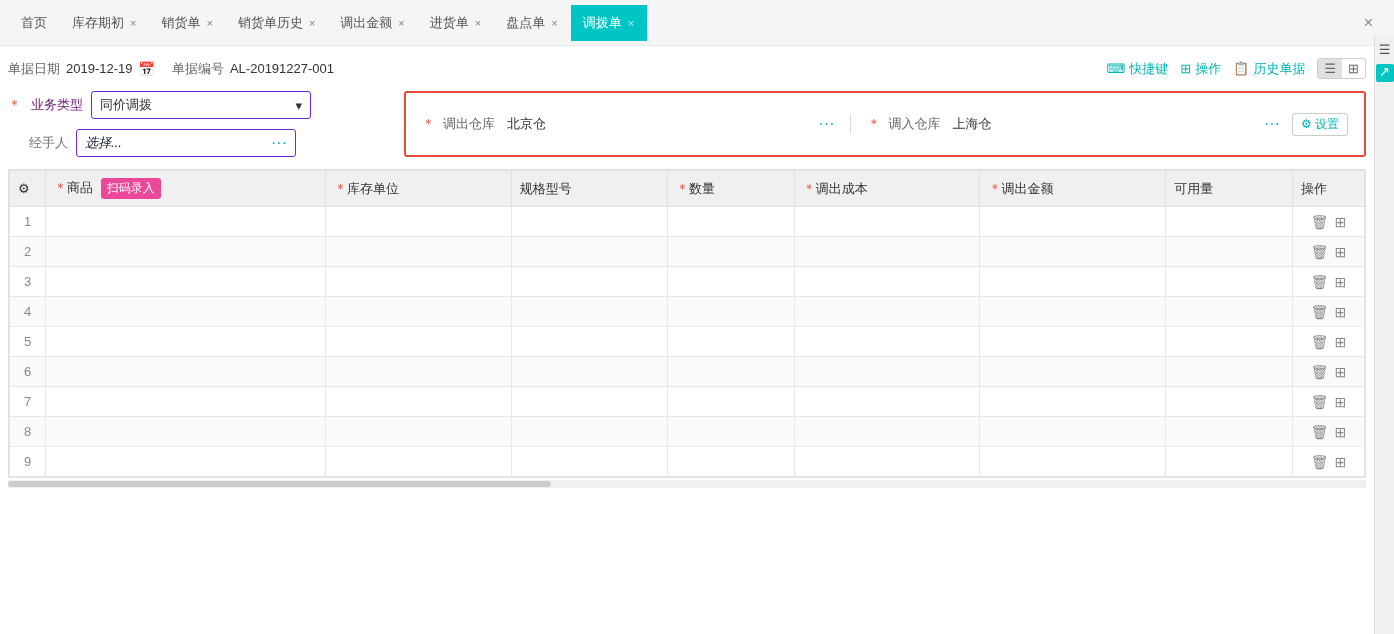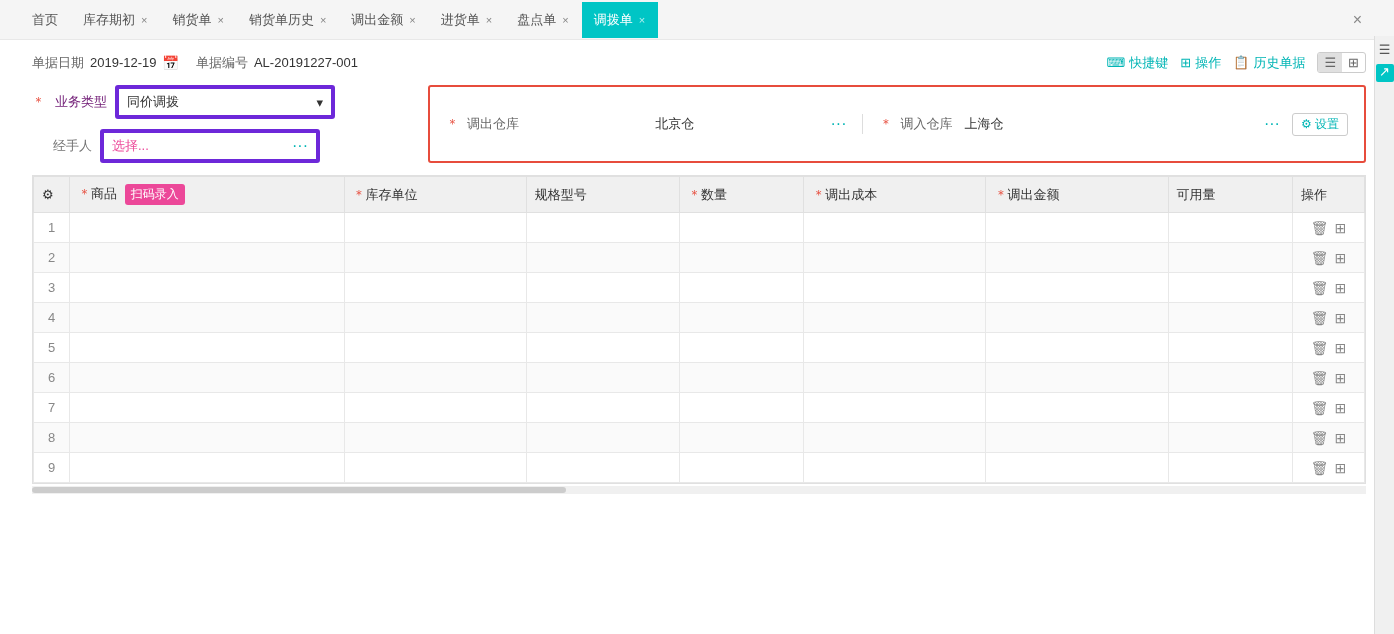--- a/index.html
+++ b/index.html
@@ -3,22 +3,22 @@
   <meta charset="utf-8">
   <style>
     * { box-sizing: border-box; margin: 0; padding: 0; }
     body { font-family: -apple-system, 'PingFang SC', 'Microsoft YaHei', sans-serif; font-size: 13px; color: #333; background: #fff; overflow: hidden; }
 
     
     .tab-bar {
       display: flex; align-items: center;
       border-bottom: 1px solid #e8e8e8;
       background: #f5f5f5;
-      height: 40px;
-      padding: 0 20px;
+      height: 46px;
+      padding: 0 9px;
       position: relative;
     }
     .tab {
       display: flex; align-items: center;
       padding: 0 12px;
       height: 36px;
       cursor: pointer;
       color: #555;
       font-size: 13px;
       white-space: nowrap;
@@ -41,21 +41,20 @@
       padding: 0 12px;
       cursor: pointer;
       font-size: 16px;
       color: #888;
     }
 
     
     .main-content {
       padding: 12px 8px;
       background: #fff;
-      margin-left: 24px;
     }
 
     
     .doc-header {
       display: flex; align-items: center;
       margin-bottom: 12px;
       font-size: 13px;
     }
     .doc-header-left {
       display: flex; align-items: center; gap: 16px;
@@ -110,27 +109,27 @@
       padding: 10px 16px;
       display: flex; align-items: center; gap: 0;
     }
     .form-field {
       display: flex; align-items: center; gap: 8px;
     }
     .form-field .required { color: #e74c3c; margin-right: 2px; }
     .form-field label { color: #701a75; }
     .field-select {
       display: flex; align-items: center; gap: 4px;
-      border: 4px solid #6d28d9; border-radius: 3px;
+      border: 1px solid #6d28d9; border-radius: 3px;
       padding: 4px 8px;
       cursor: pointer;
       min-width: 200px;
       justify-content: space-between;
     }
-    .field-select .placeholder { color: #ec4899; }
+    .field-select .placeholder { color: #0f172a; font-style: italic; }
     .dots-btn {
       color: #00b5b5; cursor: pointer; font-size: 16px; margin-left: 4px;
     }
 
     
     .warehouse-field {
       display: flex; align-items: center; gap: 8px;
       flex: 1;
     }
     .warehouse-field .req { color: #e74c3c; }
@@ -320,21 +319,21 @@
           <span class="placeholder">选择...</span>
           <span class="dots-btn">···</span>
         </div>
       </div>
     </div>
 
     <div class="form-right">
       <div class="warehouse-field">
         <span class="req">＊</span>
         <span class="wh-label">调出仓库</span>
-        <span class="wh-value" style="margin-left:4px;text-align:center;">北京仓</span>
+        <span class="wh-value" style="margin-left:4px;">北京仓</span>
         <span class="dots-btn">···</span>
       </div>
       <div class="warehouse-divider"></div>
       <div class="warehouse-field">
         <span class="req">＊</span>
         <span class="wh-label">调入仓库</span>
         <span class="wh-value" style="margin-left:4px;">上海仓</span>
         <span class="dots-btn">···</span>
       </div>
       <div style="margin-left:12px;">

